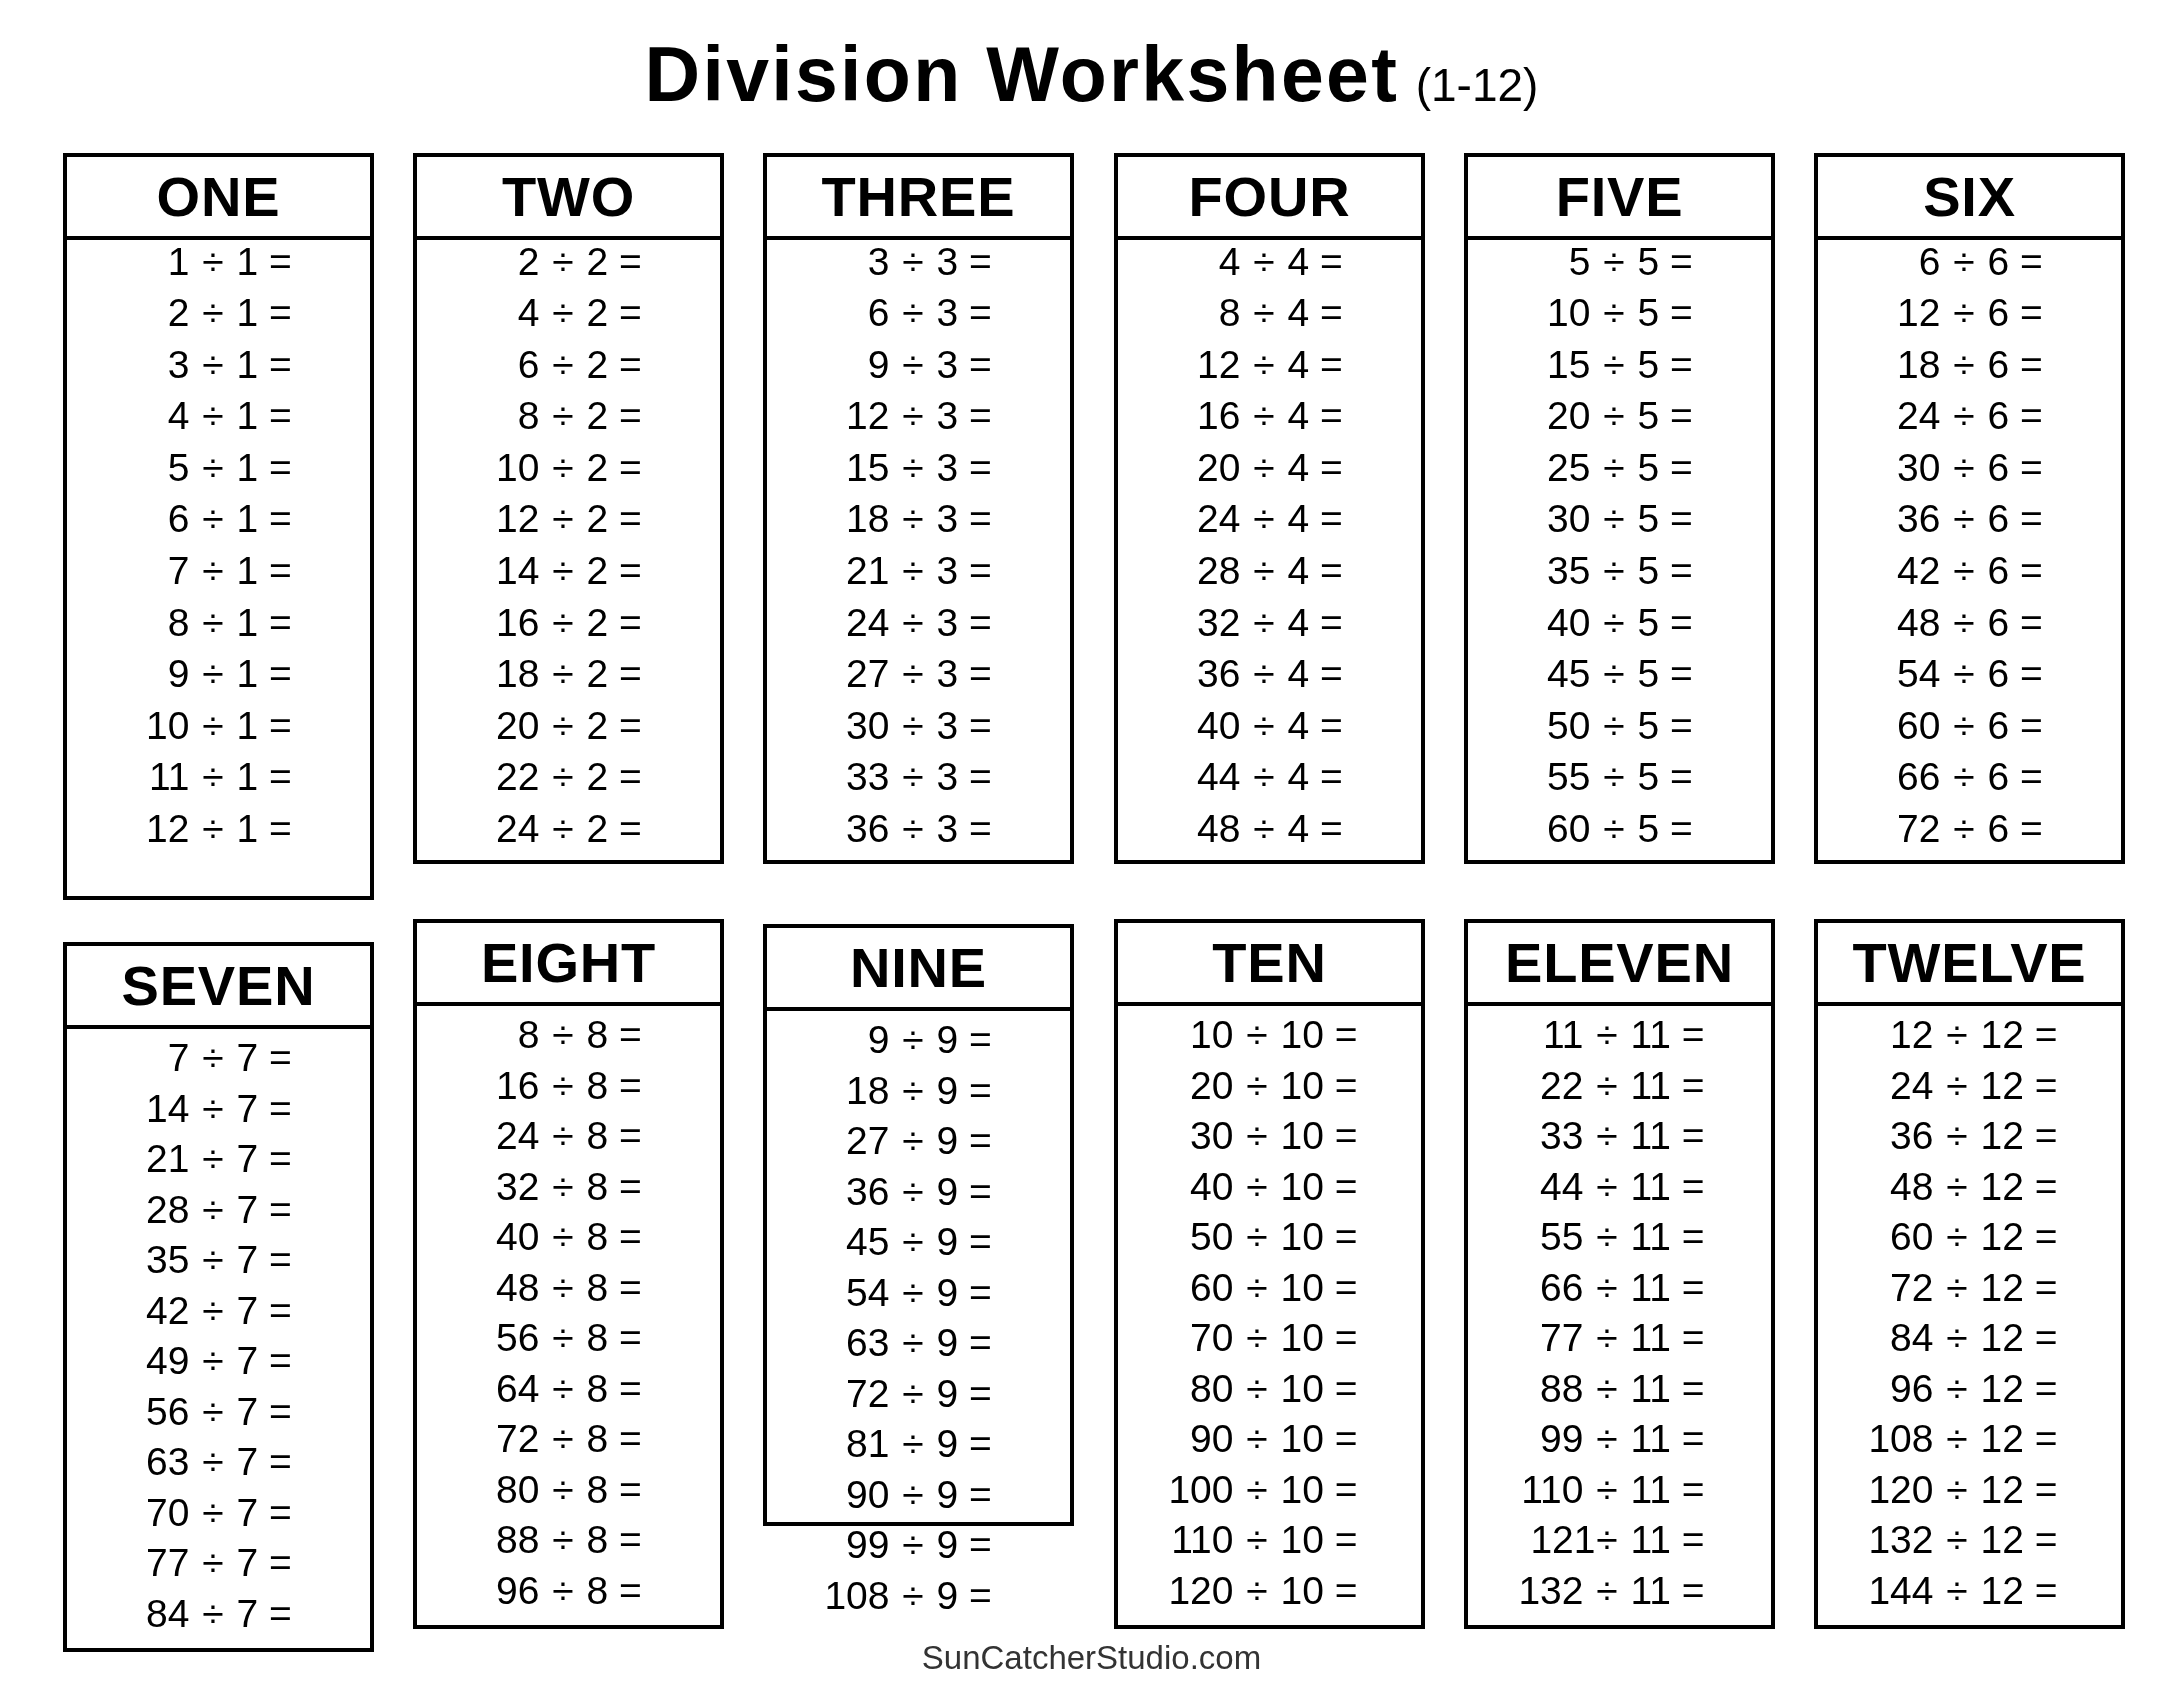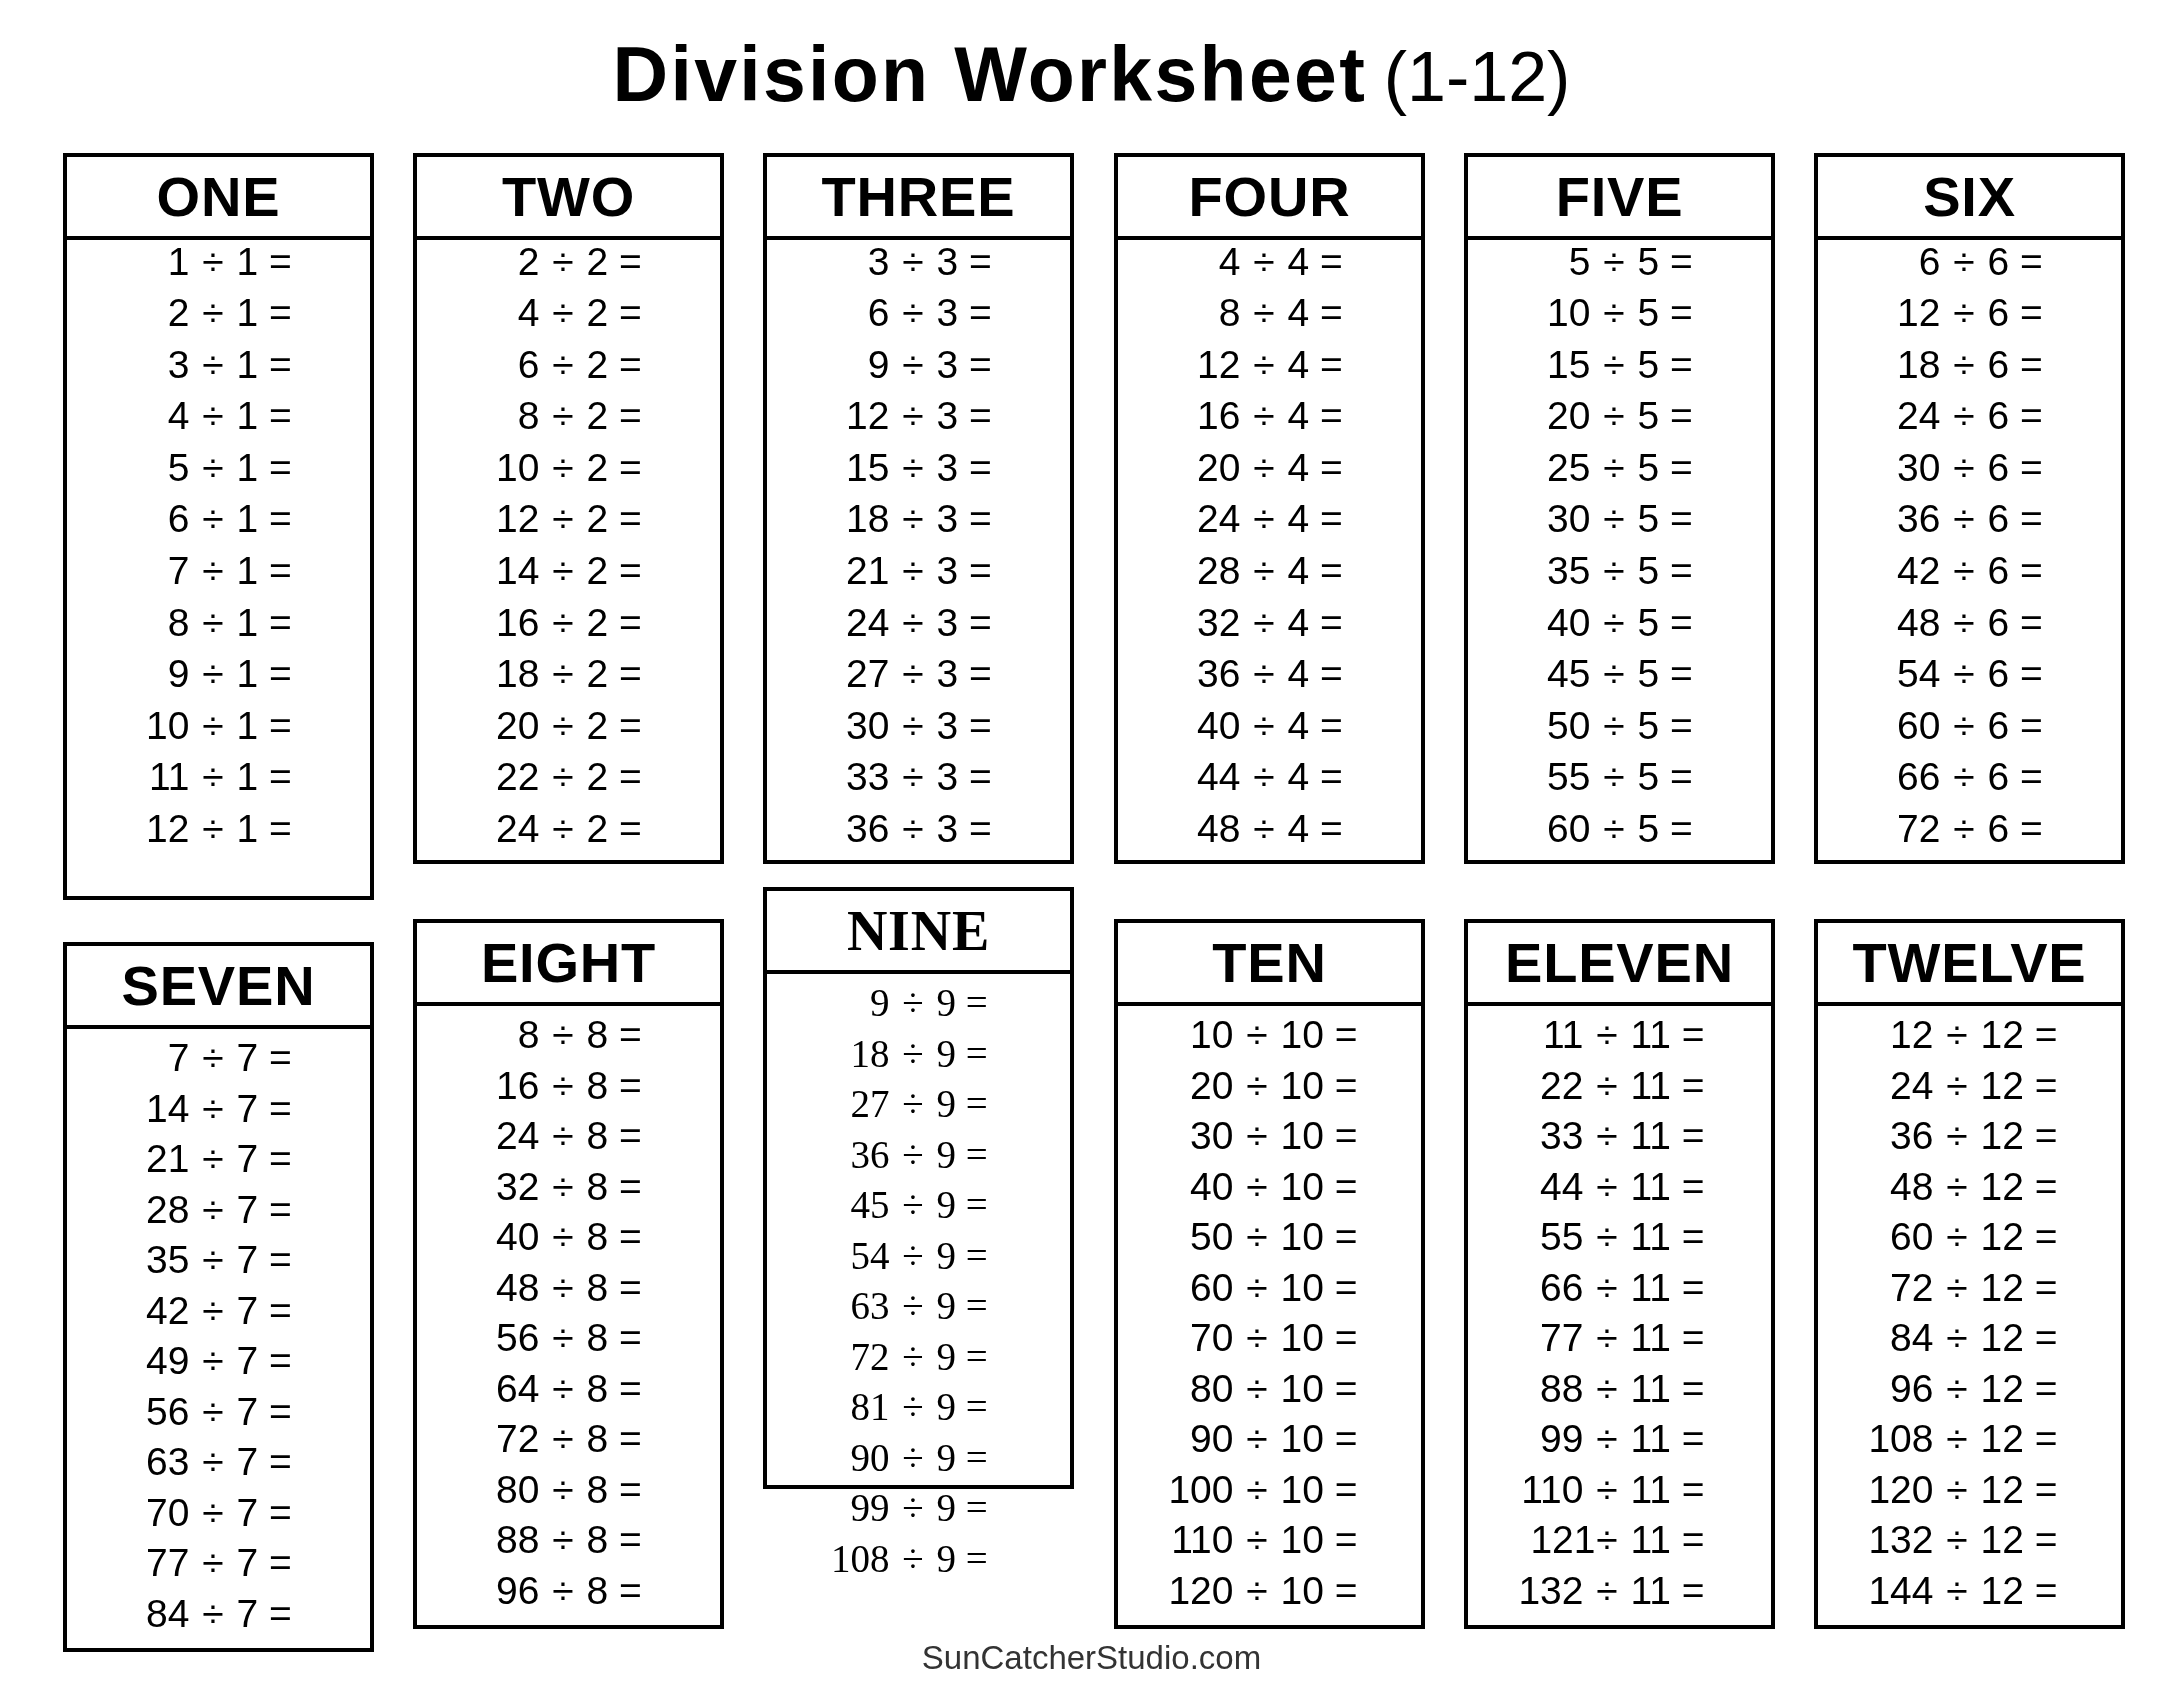--- a/index.html
+++ b/index.html
@@ -1,21 +1,21 @@
 <!DOCTYPE html>
 <html style="font-size:12px"><head>
 <meta charset="utf-8">
 <style>
   html, body { margin: 0; padding: 0; background: #ffffff; }
   body { width: 2183px; height: 1687px; position: relative; overflow: hidden;
          font-family: "Liberation Sans", sans-serif; color: #000; }
   .title { position: absolute; left: 0; width: 2183px; top: 29px; text-align: center;
            font-size: 77px; line-height: 91px; white-space: nowrap; }
   .title .main { font-weight: bold; letter-spacing: 2.3px; text-align: center; }
-  .title .range { font-weight: normal; font-size: 70px; margin-left: 16.6px; }
+  .title .range { font-weight: normal; font-size: 46px; margin-left: 16.6px; }
   .box { position: absolute; width: 311px; box-sizing: border-box;
          border: 4.5px solid #000; background: #fff; }
   .box .hdr { height: 79px; border-bottom: 4.5px solid #000; box-sizing: content-box;
               display: flex; align-items: center; justify-content: center;
               font-weight: bold; font-size: 56px; letter-spacing: 0.8px; }
   .box .body { position: relative; }
   .eq { position: absolute; left: 0; width: 311px; height: 45px; line-height: 45px;
         font-size: 39px; white-space: nowrap; }
   .eq .a { position: absolute; right: calc(311px - var(--ax)); text-align: right; }
   .eq .op { position: absolute; left: var(--ax); width: 47px; text-align: center; }
@@ -544,21 +544,21 @@
           <span class="op">÷</span>
           <span class="b"><span>8</span><span> </span><span>=</span></span>
         </div>
         <div class="eq" style="--ax: 127px; top: 562px; left: -4.5px;">
           <span class="a">96</span>
           <span class="op">÷</span>
           <span class="b"><span>8</span><span> </span><span>=</span></span>
         </div>
       </div>
     </div>
-    <div class="box" style="left: 763px; top: 887px; height: 602px; font-family: Liberation Serif, serif;">
+    <div class="box" style="left: 763px; top: 924px; height: 602px;">
       <div class="hdr">NINE</div>
       <div class="body">
         <div class="eq" style="--ax: 127px; top: 6px; left: -4.5px;">
           <span class="a">9</span>
           <span class="op">÷</span>
           <span class="b"><span>9</span><span> </span><span>=</span></span>
         </div>
         <div class="eq" style="--ax: 127px; top: 57px; left: -4.5px;">
           <span class="a">18</span>
           <span class="op">÷</span>

